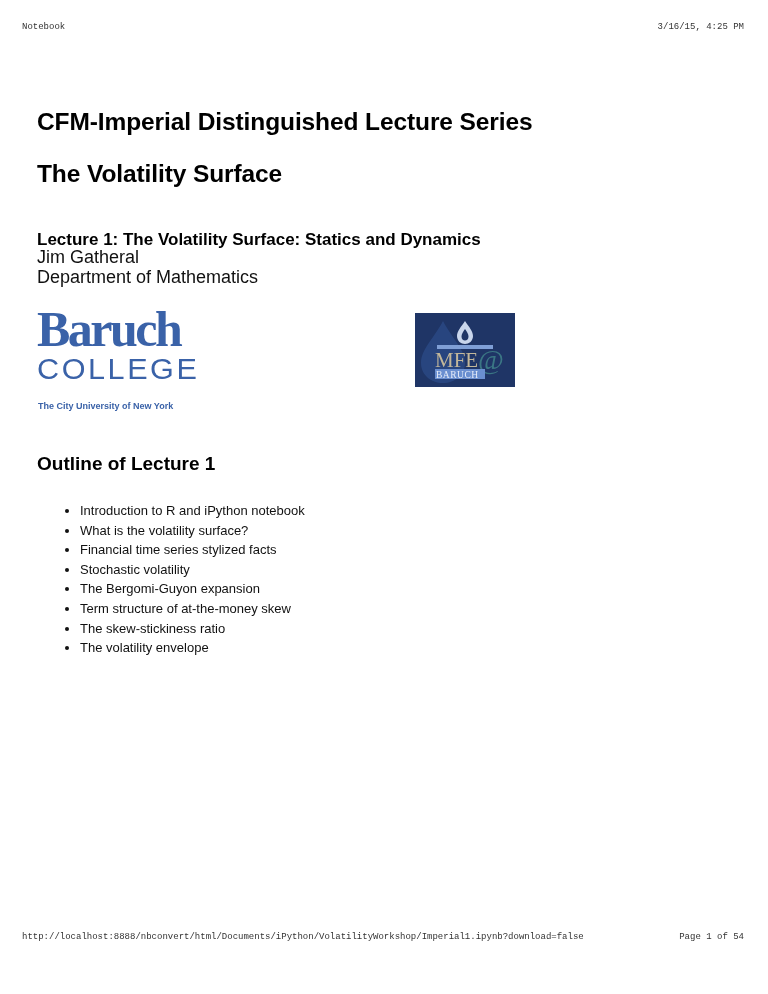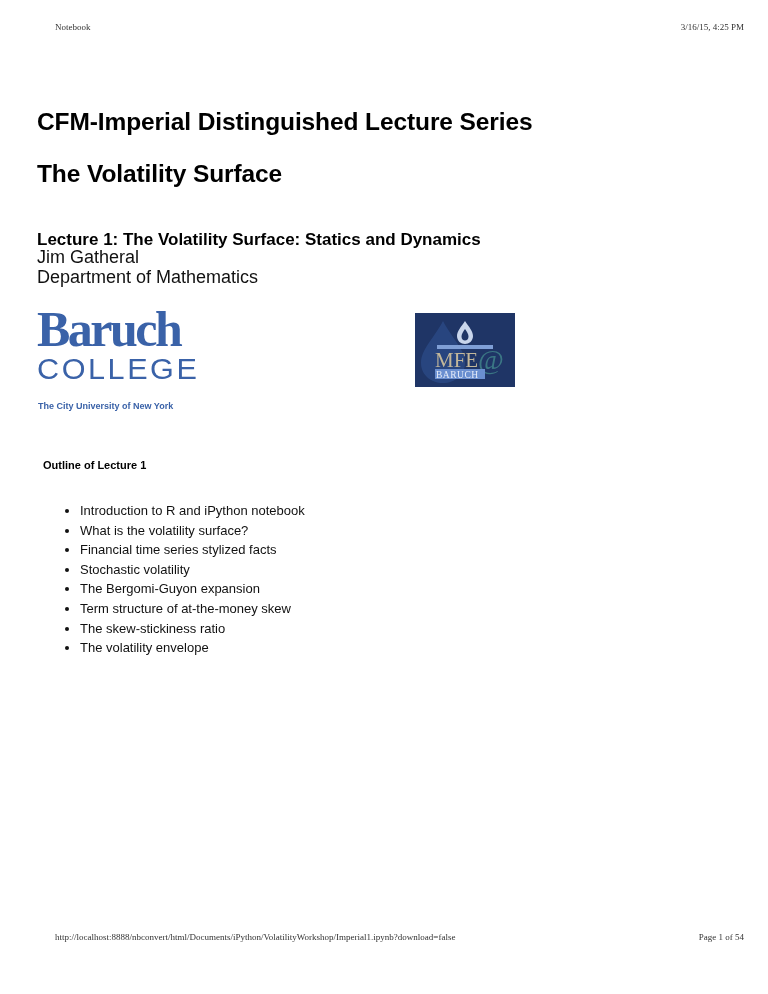--- a/index.html
+++ b/index.html
@@ -16,22 +16,21 @@
       color: #000000;
     }
     .print-header, .print-footer {
       position: absolute;
       left: 22px;
       right: 24px;
       font-size: 9px;
       color: #333333;
       display: flex;
       justify-content: space-between;
-      font-family: Liberation Serif, serif;
-      margin-left: 33px;
+      font-family: Liberation Mono, monospace;
     }
     .print-header { top: 22px; }
     .print-footer { top: 932px; }
 
     .content {
       position: absolute;
       left: 37px;
       top: 0;
       width: 700px;
     }
@@ -111,23 +110,23 @@
       left: 378px;
       top: 313px;
       width: 100px;
       height: 74px;
       background: #a16207;
       overflow: hidden;
     }
 
     h2 {
       position: absolute;
-      margin: 6px;
+      margin: 0;
       top: 453px;
-      font-size: 11px;
+      font-size: 19px;
       font-weight: bold;
       white-space: nowrap;
     }
     ul.outline {
       position: absolute;
       top: 485px;
       left: 0;
       margin: 16px;
       padding: 0 0 0 27px;
       font-size: 13px;

